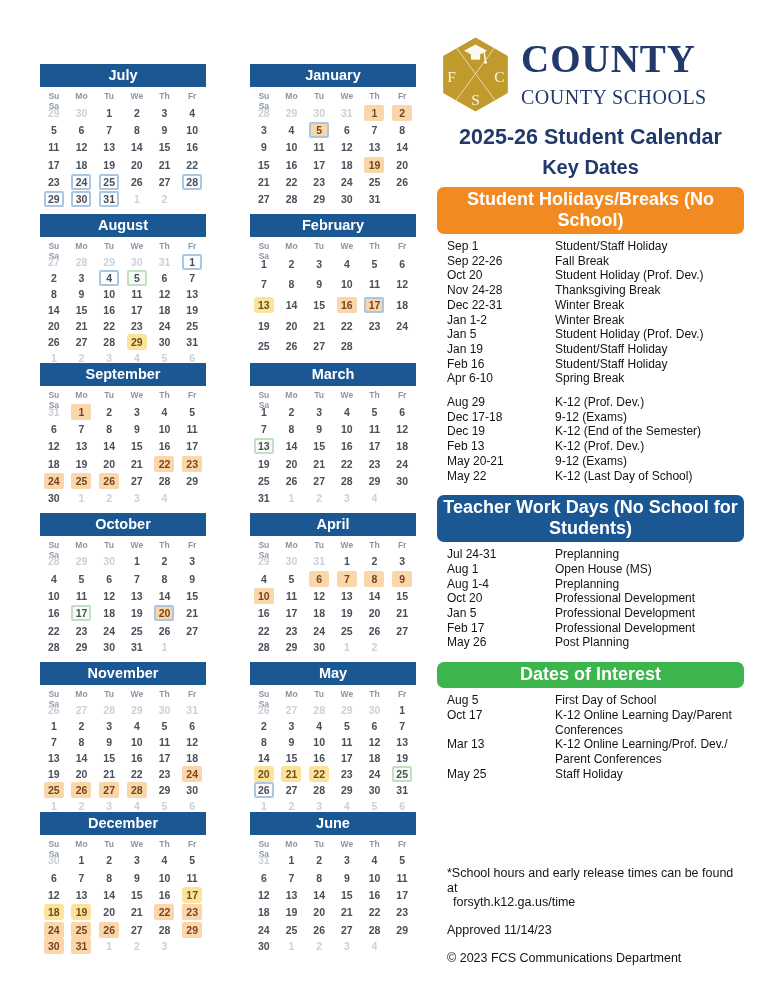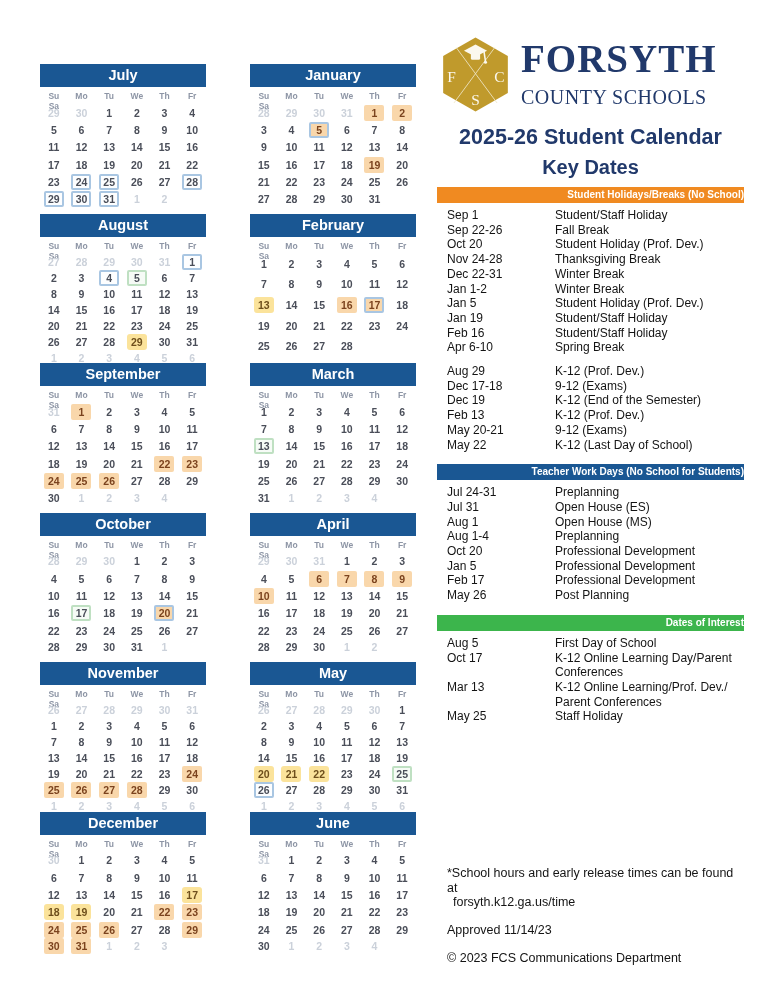--- a/index.html
+++ b/index.html
@@ -59,21 +59,21 @@
   .subtitle {
     margin-top:12px; text-align:center;
     font-size:21.5px; font-weight:bold; color:var(--brand-navy);
   }
   .key-heading {
     margin-top:6px; text-align:center;
     font-size:20px; font-weight:bold; color:var(--brand-navy);
   }
   .banner {
     margin-top:8px; padding:2px 0 3px;
-    color:#fff; font-weight:bold; font-size:10px; text-align:right;
+    color:#fff; font-weight:bold; font-size:18px; text-align:center;border-radius:7px;
   }
   .rows { padding:5px 0 4px 10px; }
   .row { display:flex; font-size:12px; line-height:14.7px; color:#141414;justify-content:flex-end; }
   .row .date { width:108px; flex:none; }
   .row .desc { flex:1; }
 
   
   .footer { position:absolute; left:447px; top:866px; width:300px; font-size:12.5px; color:#141414; line-height:14.5px; }
   .footer .note2 { margin-left:6px; }
   .footer .approved { margin-top:13px; }
@@ -1570,21 +1570,21 @@
       <line x1="75" y1="15" x2="22" y2="87" stroke="#EFE6C8" stroke-width="1.1"></line>
       <polygon points="50,11 65,19 50,27 35,19" fill="#FBF8EE"></polygon>
       <rect x="44" y="22" width="12" height="9" rx="2" fill="#FBF8EE"></rect>
       <path d="M61 20 L63 33" stroke="#FBF8EE" stroke-width="2" fill="none"></path>
       <circle cx="63" cy="34" r="2" fill="#FBF8EE"></circle>
       <text x="19" y="60" text-anchor="middle" font-family="Liberation Serif, serif" font-size="20" fill="#FBF8EE">F</text>
       <text x="81" y="60" text-anchor="middle" font-family="Liberation Serif, serif" font-size="20" fill="#FBF8EE">C</text>
       <text x="50" y="90" text-anchor="middle" font-family="Liberation Serif, serif" font-size="20" fill="#FBF8EE">S</text>
     </svg>
     <div class="brand-text">
-      <div class="brand-name">FORSYTH</div>
+      <div class="brand-name">COUNTY</div>
       <div class="brand-sub">COUNTY SCHOOLS</div>
     </div>
   </div>
 
   <div class="subtitle">2025-26 Student Calendar</div>
   <div class="key-heading">Key Dates</div>
 
   <div>
       <div class="banner" style="background: rgb(240, 138, 33);">Student Holidays/Breaks (No School)</div>
       <div class="rows">
@@ -1653,24 +1653,20 @@
         <div class="row">
           <div class="date">May 22</div>
           <div class="desc">K-12 (Last Day of School)</div>
         </div>
       </div>
       <div class="banner" style="background: rgb(26, 87, 147);">Teacher Work Days (No School for Students)</div>
       <div class="rows">
         <div class="row">
           <div class="date">Jul 24-31</div>
           <div class="desc">Preplanning</div>
-        </div>
-        <div class="row">
-          <div class="date">Jul 31</div>
-          <div class="desc">Open House (ES)</div>
         </div>
         <div class="row">
           <div class="date">Aug 1</div>
           <div class="desc">Open House (MS)</div>
         </div>
         <div class="row">
           <div class="date">Aug 1-4</div>
           <div class="desc">Preplanning</div>
         </div>
         <div class="row">

